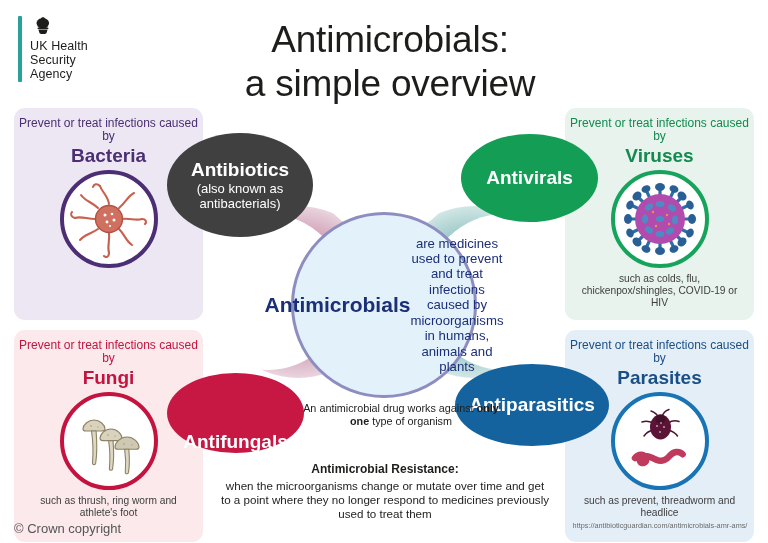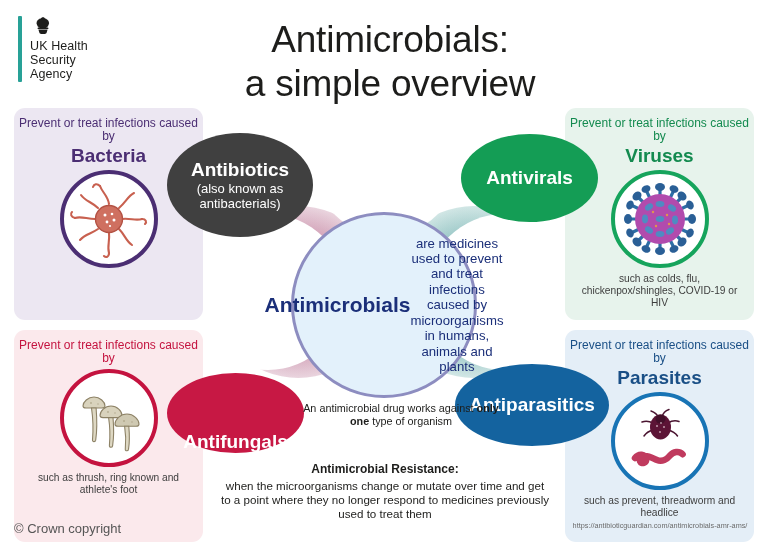--- a/index.html
+++ b/index.html
@@ -236,41 +236,42 @@
               <circle cx="54" cy="50" r="1.2"></circle>
           </g>
         </g>
       </svg>
     </div>
     <div class="such">such as colds, flu, chickenpox/shingles, COVID-19 or HIV</div>
   </div>
 
   <div class="panel p-fung">
     <div class="lead">Prevent or treat infections caused by</div>
+    <div class="cat">Fungi</div>
     <div class="illus">
       <svg viewBox="0 0 90 90" width="90" height="90">
         <g stroke="#8d8266" stroke-width="1.1">
           <path d="M30 24c6 0 11 5 11 9 0 1.6-1.4 2-3 2H22c-1.6 0-3-.4-3-2 0-4 5-9 11-9z" fill="#d9d3bd"></path>
           <path d="M27.5 35c1.5 10 1.8 22 1 32-.2 2 2.8 2.2 3.2.2 1.4-9.6 1.2-22.5.4-32.2z" fill="#ded8c3"></path>
           <path d="M47 33c6 0 11 5 11 9.6 0 1.6-1.4 2-3 2H39c-1.6 0-3-.4-3-2C36 38 41 33 47 33z" fill="#d9d3bd"></path>
           <path d="M44.6 44.6c1.4 9 1.6 19 .8 28-.2 2 2.8 2.2 3.2.2 1.3-8.6 1.2-19.4.4-28.2z" fill="#ded8c3"></path>
           <path d="M63 41c6.6 0 12 5.4 12 10.2 0 1.6-1.4 2-3 2H54c-1.6 0-3-.4-3-2C51 46.4 56.4 41 63 41z" fill="#cfc9b2"></path>
           <path d="M60.6 53.2c1.2 7.4 1.4 15.6.7 23-.2 2 2.8 2.2 3.2.2 1.1-7 1-15.8.3-23.2z" fill="#ded8c3"></path>
         </g>
         <g fill="#9d9274" opacity=".6">
           <circle cx="27" cy="30" r=".9"></circle>
             <circle cx="34" cy="31" r=".8"></circle>
           <circle cx="44" cy="39" r=".9"></circle>
             <circle cx="51" cy="40" r=".8"></circle>
           <circle cx="60" cy="48" r=".9"></circle>
             <circle cx="68" cy="49" r=".8"></circle>
         </g>
       </svg>
     </div>
-    <div class="such">such as thrush, ring known and athlete's foot</div>
+    <div class="such">such as thrush, ring worm and athlete's foot</div>
   </div>
 
   <div class="panel p-para">
     <div class="lead">Prevent or treat infections caused by</div>
     <div class="cat">Parasites</div>
     <div class="illus">
       <svg viewBox="0 0 90 90" width="90" height="90">
         <g stroke="#4a1430" stroke-width="1.5" fill="none" stroke-linecap="round">
           <path d="M44 22c-2-4-5-6-8-7"></path>
             <path d="M47 21c1-4 4-6.5 7-7.5"></path>

